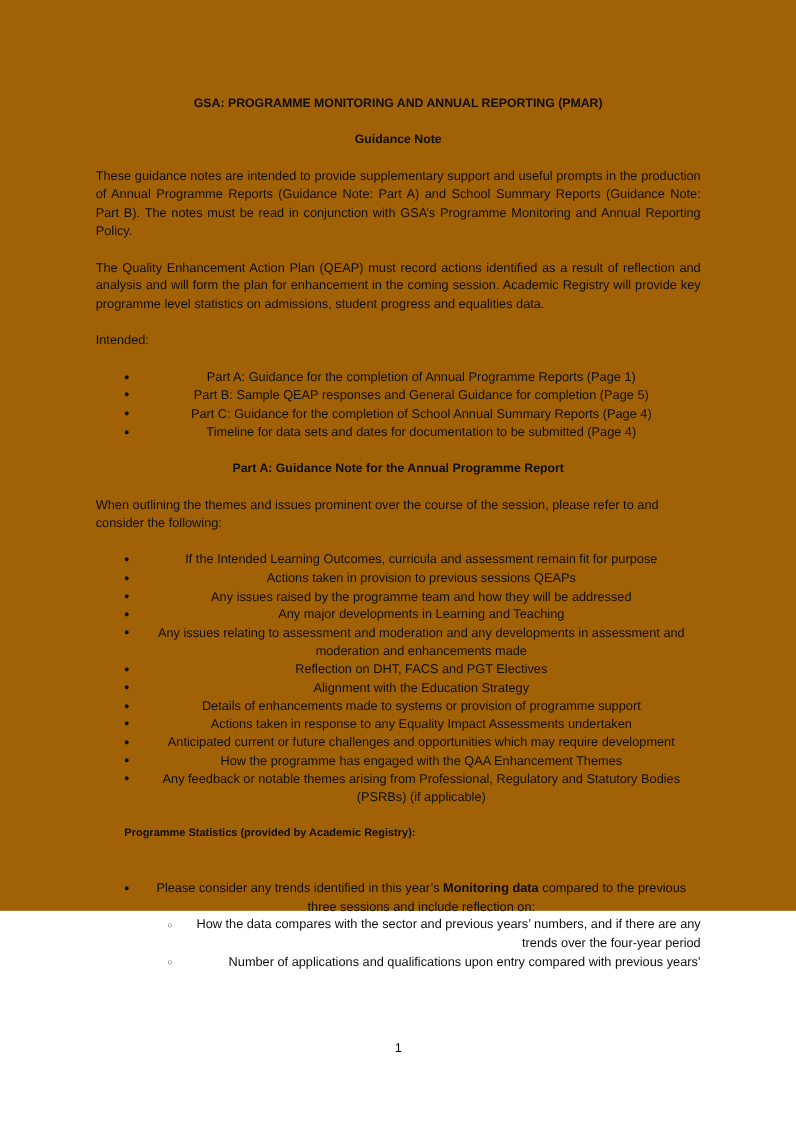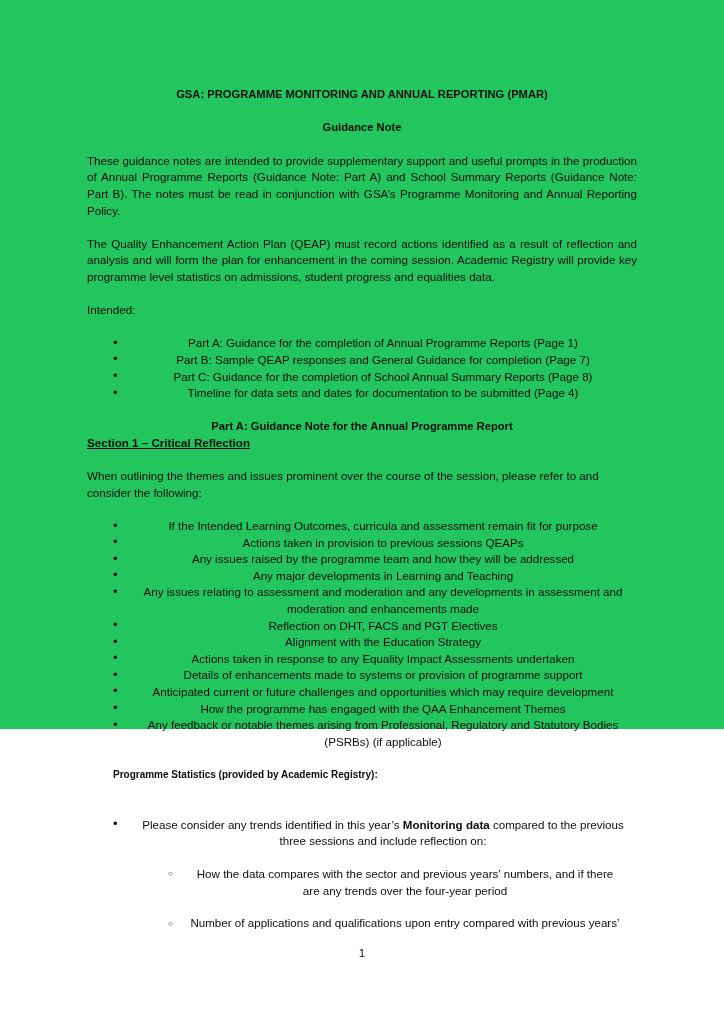--- a/index.html
+++ b/index.html
@@ -12,22 +12,22 @@
     height: 1024px;
     font-family: "Liberation Sans", sans-serif;
     color: #0d0d0d;
     position: relative;
     overflow: hidden;
   }
   .page {
     position: absolute;
     left: 0; top: 0;
     width: 724px;
-    height: 729px;
-    background: #22c55e;
+    height: 828px;
+    background: #a16207;
     text-decoration: underline;
   }
   .content {
     position: absolute;
     left: 87px;
     top: 86px;
     width: 550px;
   }
   .doc-title,
   .doc-subtitle,
@@ -77,22 +77,22 @@
   ul.subbullets {
     list-style: none;
     margin: 0;
     padding: 0;
   }
   ul.subbullets > li {
     position: relative;
     padding-left: 86px;
     font-size: 11.6px;
     line-height: 16.6px;
-    margin: 16px;
-    text-align: center;
+    margin: 0;
+    text-align: right;
   }
   ul.subbullets > li::before {
     content: "\25CB";
     position: absolute;
     left: 65px;
     top: 0.5px;
     font-size: 8px;
     line-height: 16.6px;
   }
   .indent-block {
@@ -141,46 +141,45 @@
     <p class="para">The Quality Enhancement Action Plan (QEAP) must record actions identified as a result of reflection and analysis and will form the plan for enhancement in the coming session.  Academic Registry will provide key programme level statistics on admissions, student progress and equalities data.</p>
 
     <div class="spacer-blank"></div>
 
     <p class="para left">Intended:</p>
 
     <div class="spacer-blank"></div>
 
     <ul class="bullets">
       <li>Part A: Guidance for the completion of Annual Programme Reports (Page 1)</li>
-      <li>Part B: Sample QEAP responses and General Guidance for completion (Page 7)</li>
-      <li>Part C: Guidance for the completion of School Annual Summary Reports (Page 8)</li>
+      <li>Part B: Sample QEAP responses and General Guidance for completion (Page 5)</li>
+      <li>Part C: Guidance for the completion of School Annual Summary Reports (Page 4)</li>
       <li>Timeline for data sets and dates for documentation to be submitted (Page 4)</li>
     </ul>
 
     <div class="spacer-blank"></div>
 
     <div class="part-heading">Part A: Guidance Note for the Annual Programme Report</div>
-    <div class="section-heading">Section 1 – Critical Reflection</div>
 
     <div class="spacer-blank"></div>
 
     <p class="para left">When outlining the themes and issues prominent over the course of the session, please refer to and consider the following:</p>
 
     <div class="spacer-blank"></div>
 
     <ul class="bullets">
       <li>If the Intended Learning Outcomes, curricula and assessment remain fit for purpose</li>
       <li>Actions taken in provision to previous sessions QEAPs</li>
       <li>Any issues raised by the programme team and how they will be addressed</li>
       <li>Any major developments in Learning and Teaching</li>
       <li>Any issues relating to assessment and moderation and any developments in assessment and moderation and enhancements made</li>
       <li>Reflection on DHT, FACS and PGT Electives</li>
       <li>Alignment with the Education Strategy</li>
+      <li>Details of enhancements made to systems or provision of programme support</li>
       <li>Actions taken in response to any Equality Impact Assessments undertaken</li>
-      <li>Details of enhancements made to systems or provision of programme support</li>
       <li>Anticipated current or future challenges and opportunities which may require development</li>
       <li>How the programme has engaged with the QAA Enhancement Themes</li>
       <li>Any feedback or notable themes arising from Professional, Regulatory and Statutory Bodies (PSRBs) (if applicable)</li>
     </ul>
 
     <div class="spacer-blank"></div>
 
     <div class="indent-block">
       <div class="stat-heading">Programme Statistics (provided by Academic Registry):</div>
       <div class="spacer-blank"></div>

